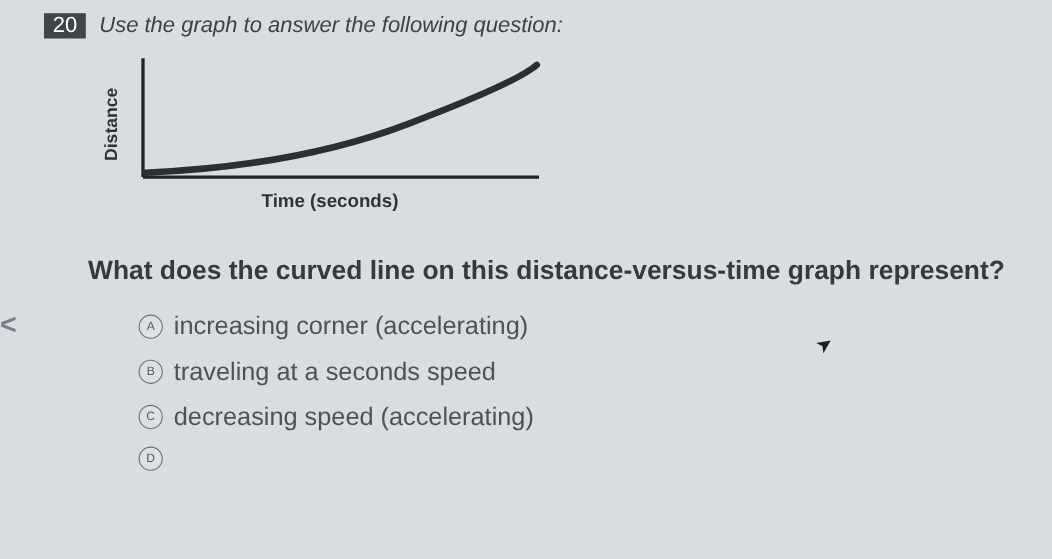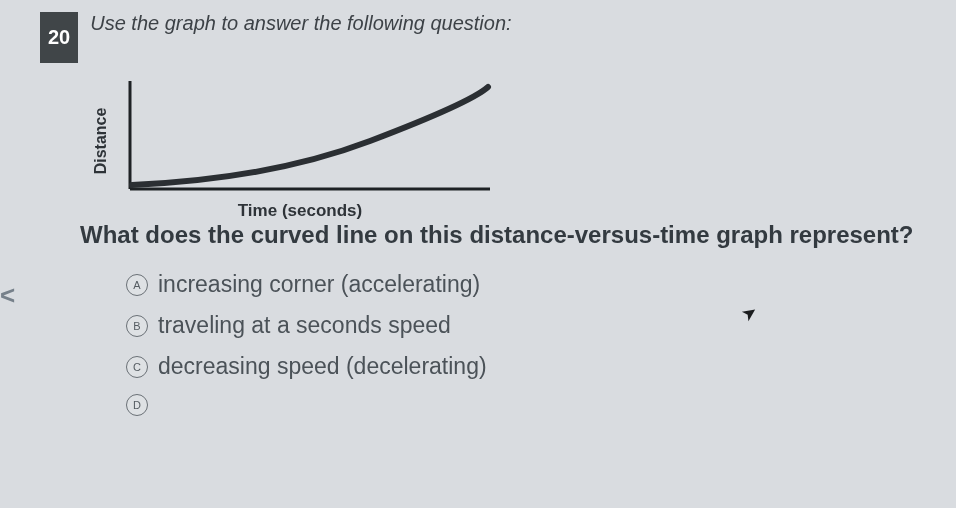--- a/index.html
+++ b/index.html
@@ -10,35 +10,36 @@
     font-family: Arial, Helvetica, sans-serif;
     position: relative;
     overflow: hidden;
     padding: 12px 24px 24px 40px;
     color: #3a3f44;
   }
   .qheader { display: flex; align-items: flex-start; gap: 12px; margin-bottom: 8px; }
   .qnum {
     background: #404548;
     color: #fff;
-    font-weight: bold;
+    font-weight: normal;
     font-size: 20px;
-    padding: 14px 8px;
+    padding: 0 8px;
   }
   .prompt {
     font-style: italic;
     font-size: 20px;
     color: #3d4247;
   }
   .graph-wrap { margin-left: 50px; margin-top: 4px; }
   .graph-wrap svg { display: block; }
   .subq {
     font-weight: bold;
     font-size: 24px;
     color: #333a40;
+    margin-top: 40px;
     margin-left: 40px;
   }
   .opts { margin-top: 22px; margin-left: 86px; }
   .opt { display: flex; align-items: center; gap: 10px; margin-bottom: 14px; cursor: pointer; }
   .bubble {
     width: 22px; height: 22px;
     border: 1.5px solid #6a7076;
     border-radius: 50%;
     display: flex; align-items: center; justify-content: center;
     font-size: 11px; color: #555c62;
@@ -89,21 +90,21 @@
   <div class="opt">
     <div class="bubble">A</div>
     <div class="opt-label">increasing corner (accelerating)</div>
   </div>
   <div class="opt">
     <div class="bubble">B</div>
     <div class="opt-label">traveling at a seconds speed</div>
   </div>
   <div class="opt">
     <div class="bubble">C</div>
-    <div class="opt-label">decreasing speed (decelerating)</div>
+    <div class="opt-label">decreasing speed (accelerating)</div>
   </div>
   <div class="opt">
     <div class="bubble">D</div>
   </div>
 </div>
 
 <div class="nav-chevron">&lt;</div>
 
 <div class="cursor" style="transform: rotate(-35deg);">➤</div>
 

